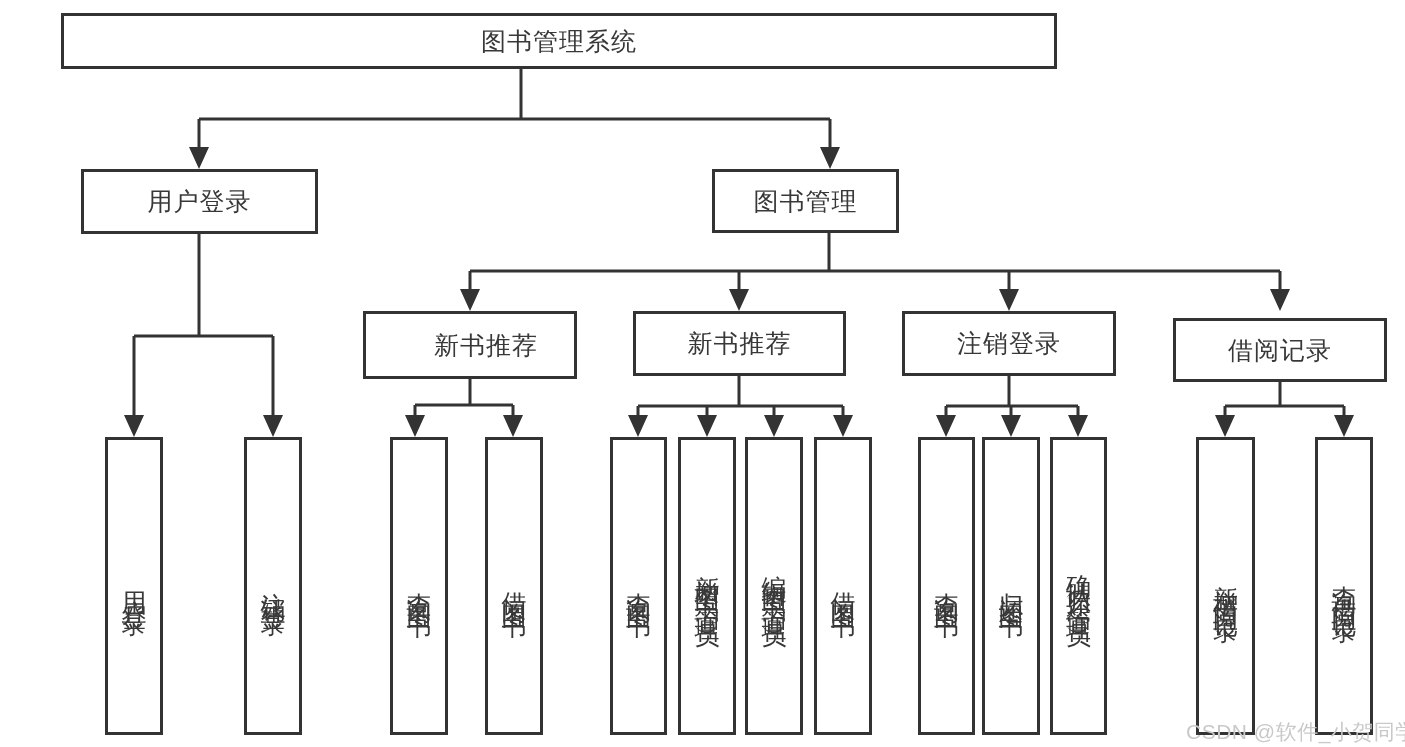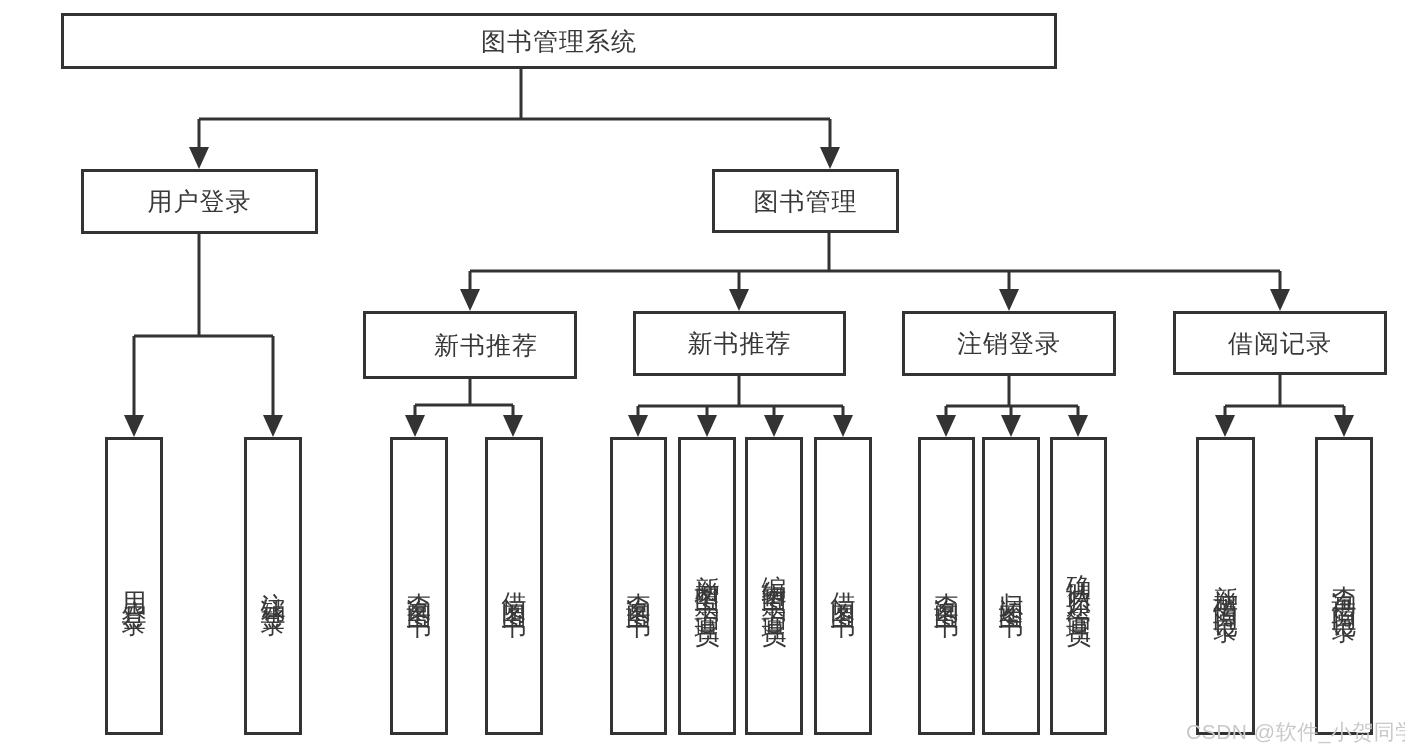--- a/index.html
+++ b/index.html
@@ -91,21 +91,21 @@
 
   <div class="node hlabel" style="left:363px; top:311px; width:214px; height:68px;padding-left:32px;">
     <span>新书推荐</span>
   </div>
   <div class="node hlabel" style="left:633px; top:311px; width:213px; height:65px;">
     <span>新书推荐</span>
   </div>
   <div class="node hlabel" style="left:902px; top:311px; width:214px; height:65px;">
     <span>注销登录</span>
   </div>
-  <div class="node hlabel" style="left:1173px; top:311px; width:214px; height:64px;align-items:center;">
+  <div class="node hlabel" style="left:1173px; top:318px; width:214px; height:64px;align-items:center;">
     <span>借阅记录</span>
   </div>
 
   <div class="node leaf" style="left:105px; top:437px; width:58px; height:298px;">
     <span>用户登录</span>
   </div>
   <div class="node leaf" style="left:244px; top:437px; width:58px; height:298px;">
     <span>注销登录</span>
   </div>
 

